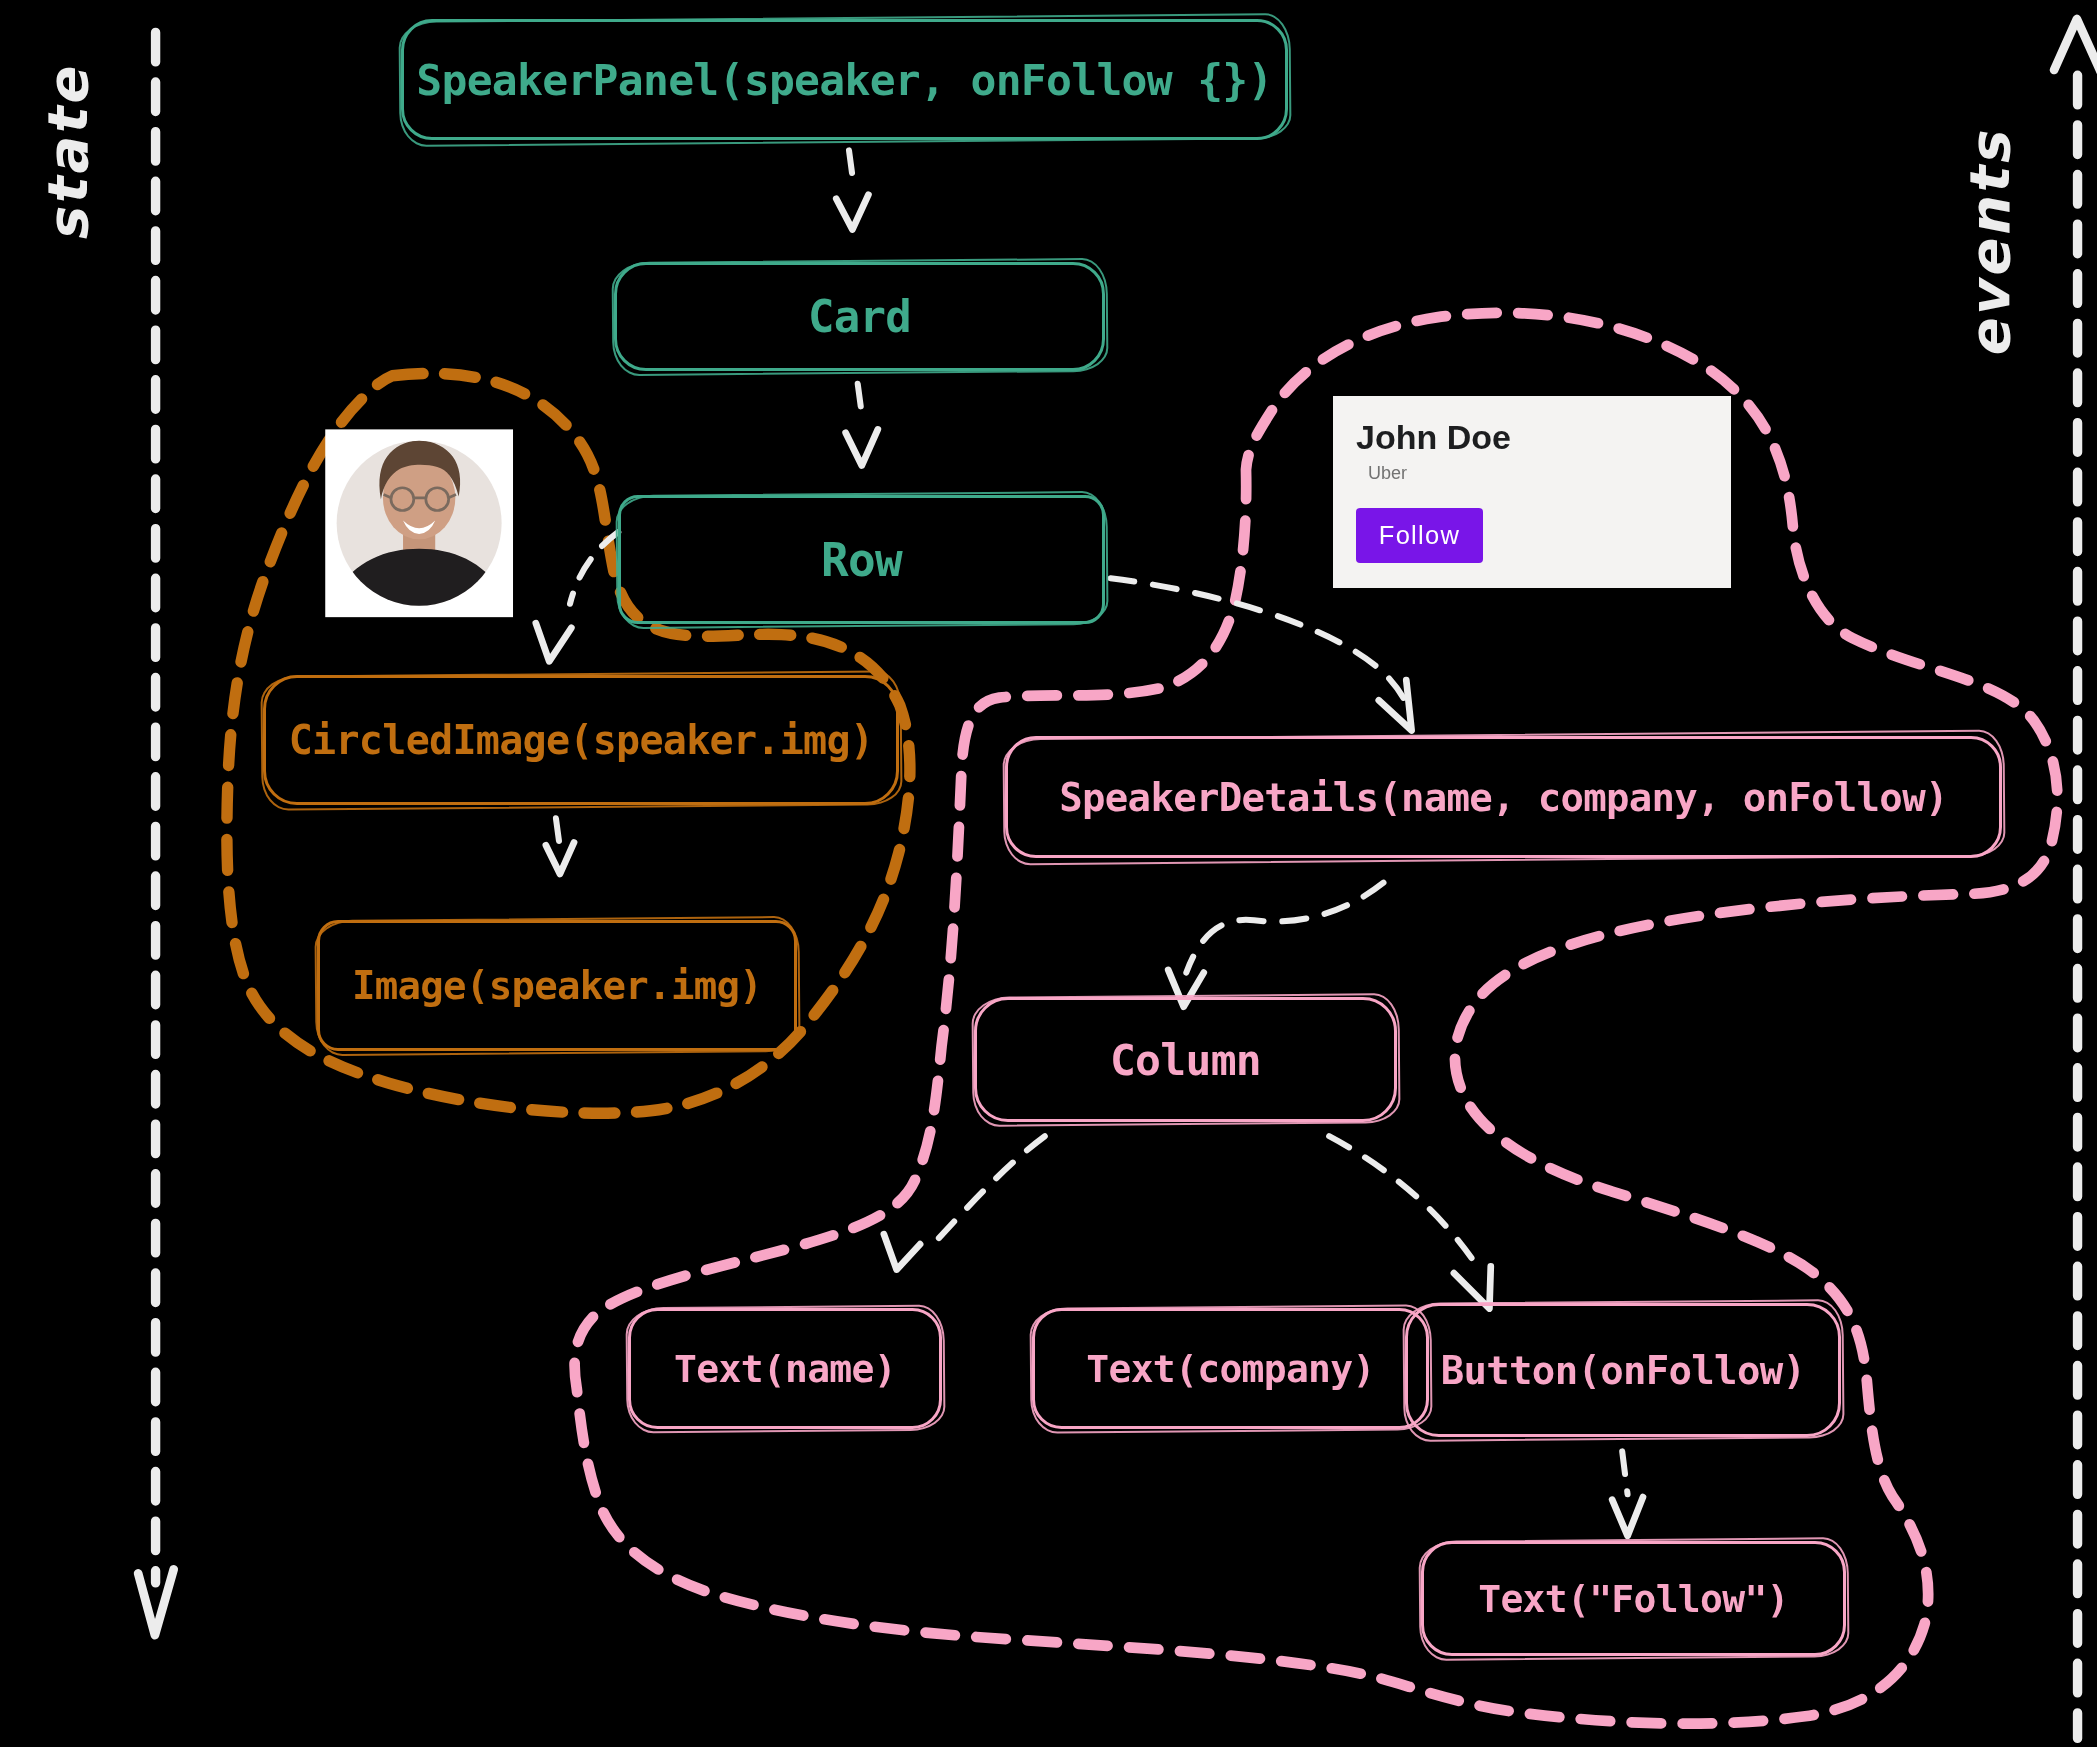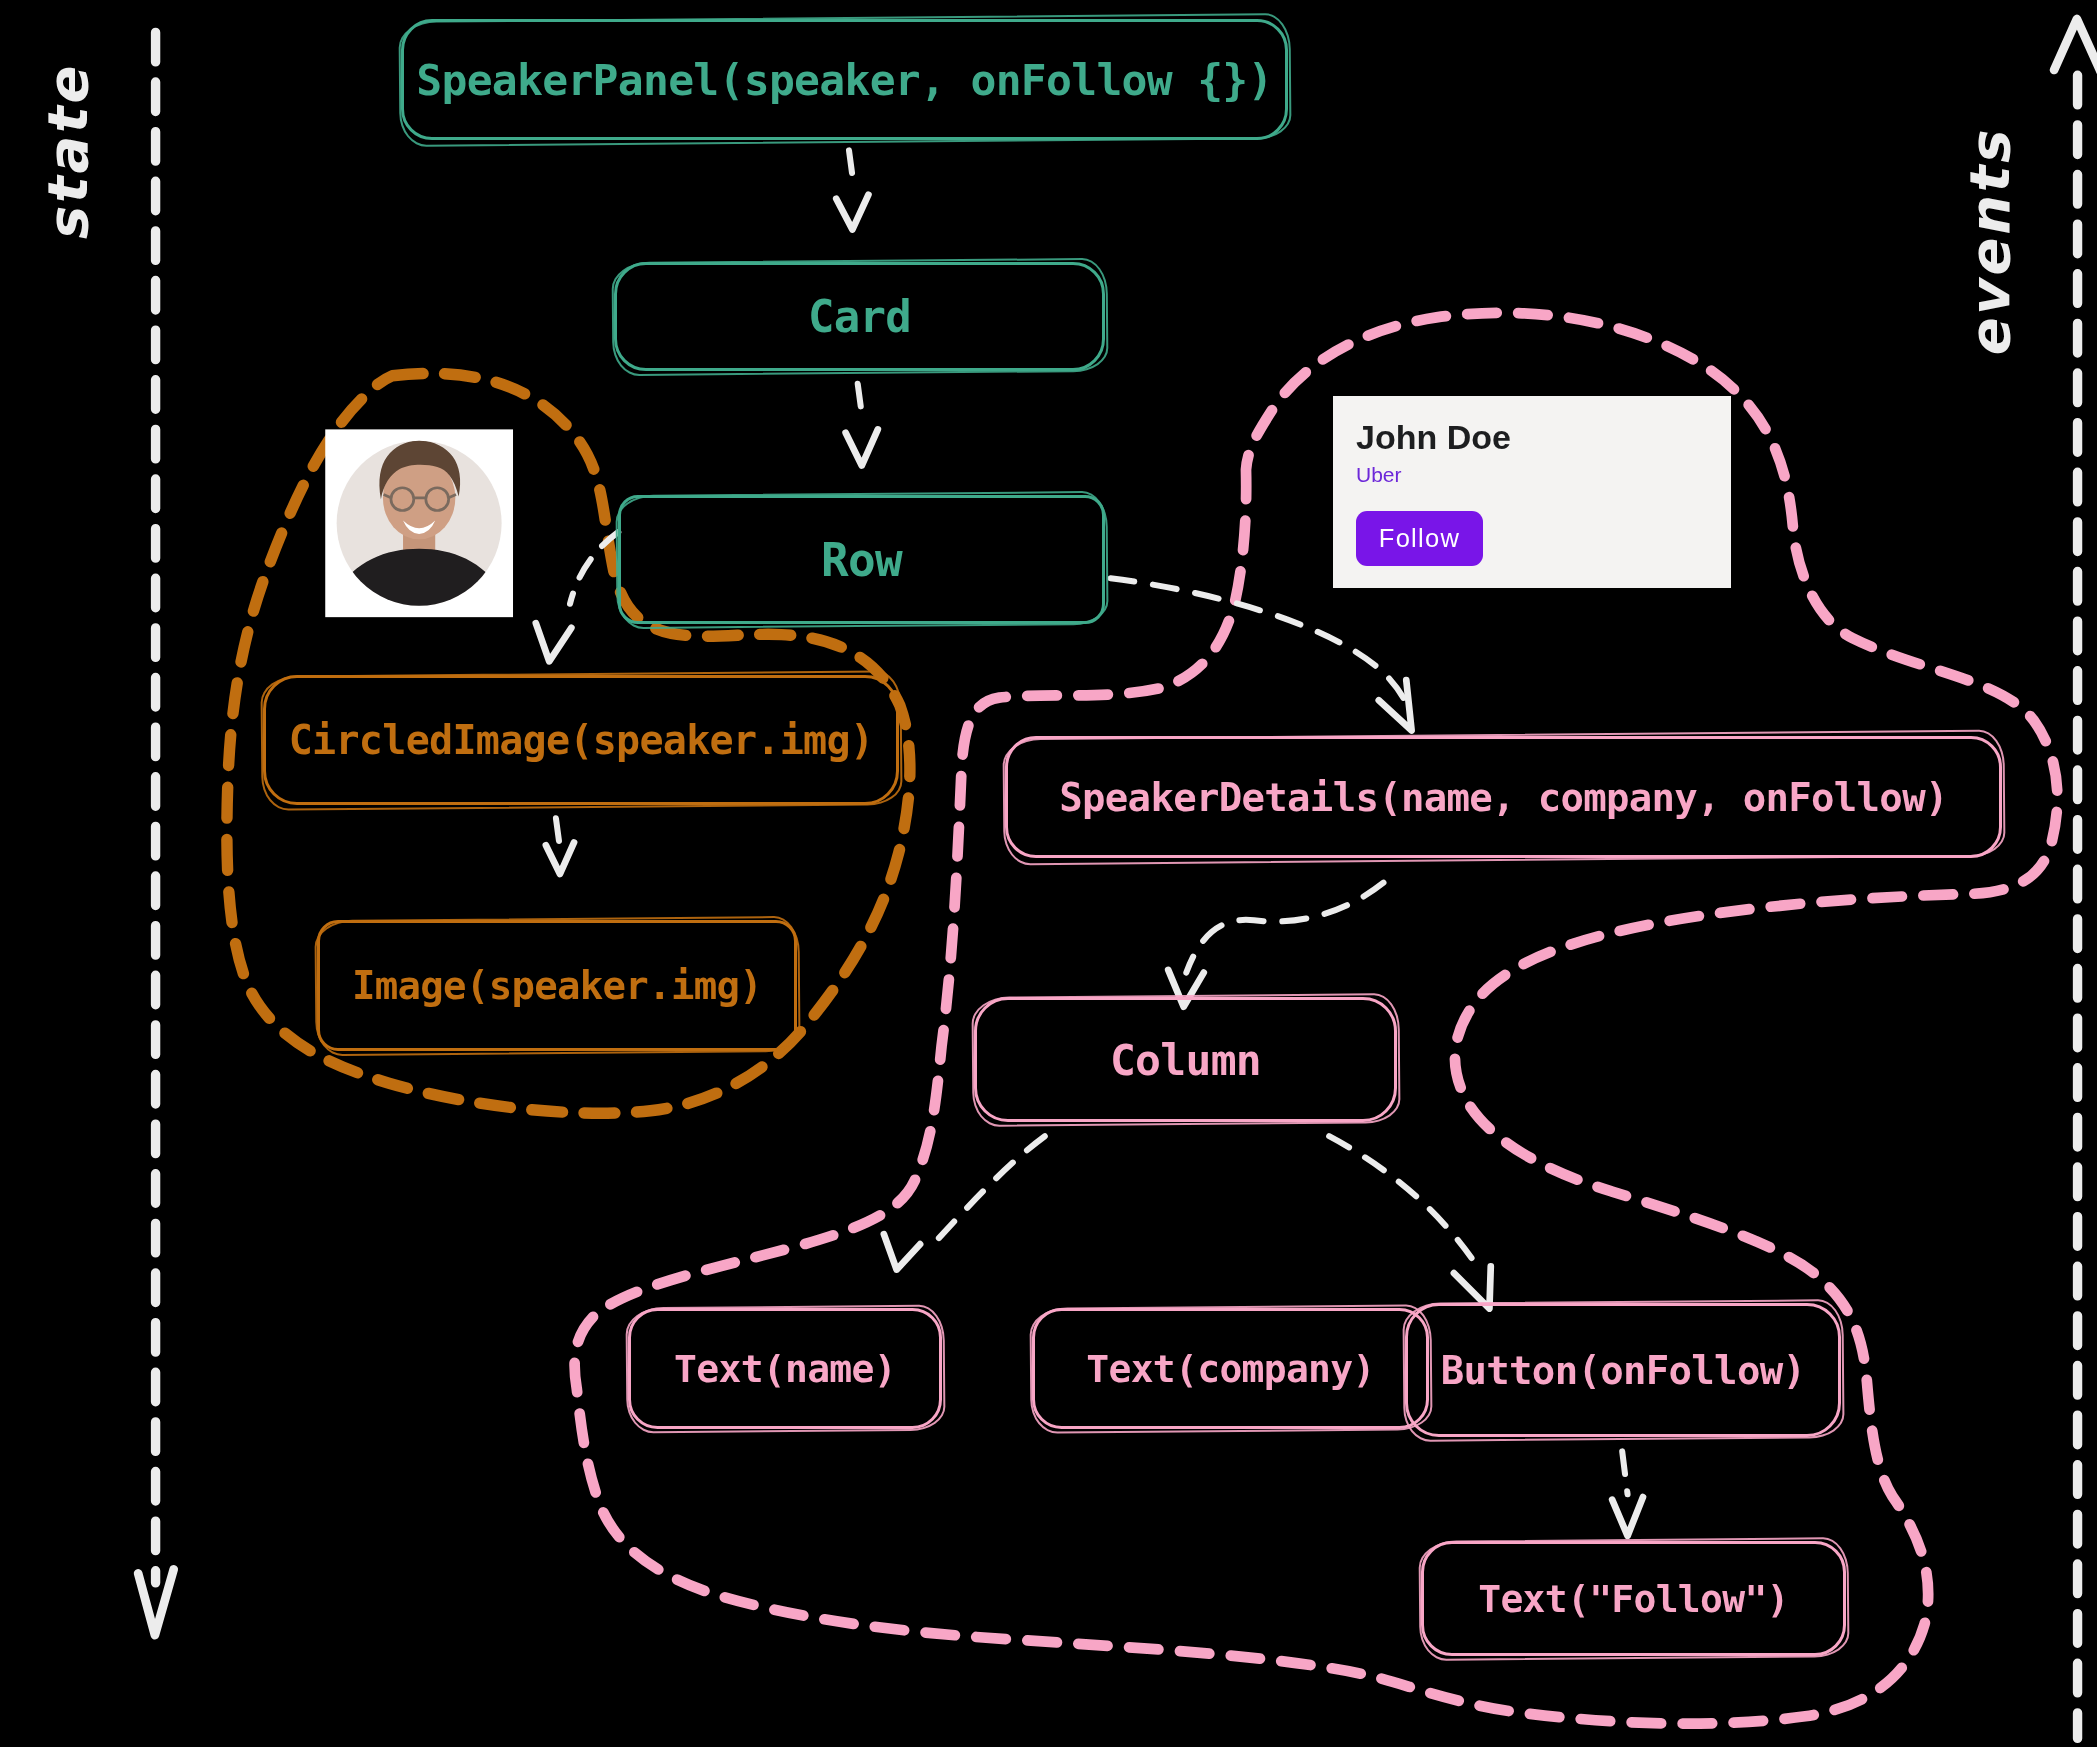--- a/index.html
+++ b/index.html
@@ -28,22 +28,22 @@
   #text-name-node{left:628px;top:1308px;width:314px;height:121px;border-radius:29.5px;font-size:38px;justify-content:center;}
   #text-company-node{left:1032px;top:1308px;width:397px;height:121px;border-radius:29.5px;font-size:38px;}
   #button-onfollow-node{left:1405px;top:1303px;width:436px;height:134px;border-radius:34px;font-size:39px;}
   #text-follow-node{left:1421px;top:1541px;width:425px;height:115px;border-radius:31px;font-size:38px;}
 
   
   .preview-card{position:absolute;left:1333px;top:396px;width:398px;height:192px;
         background:#f4f3f2;box-sizing:border-box;padding:23px 0 8px 23px;
         font-family:"Liberation Sans","DejaVu Sans",sans-serif;}
   .preview-name{font-size:34px;font-weight:600;color:#1d1e20;line-height:1.1;}
-  .preview-company{font-size:21px;color:#6d28d9;margin-top:6.7px;}
-  .follow-btn{margin-top:24px;width:127px;height:55px;background:#7915e8;border:none;border-radius:11px;
+  .preview-company{font-size:18px;color:#737373;margin-top:6.7px;margin-left:12px;}
+  .follow-btn{margin-top:24px;width:127px;height:55px;background:#7915e8;border:none;border-radius:4px;
         color:#ffffff;font-size:25.5px;letter-spacing:1.3px;font-family:"Liberation Sans","DejaVu Sans",sans-serif;
         display:flex;align-items:center;justify-content:center;cursor:pointer;}
 
   
   .hand{position:absolute;color:#ececec;font-family:"DejaVu Sans",sans-serif;
         font-style:italic;font-weight:700;font-size:56px;letter-spacing:2.7px;
         transform:translate(-50%,-50%) rotate(-90deg);transform-origin:center;}
   #state-label{left:67px;top:151px;}
   #events-label{left:1989px;top:241px;}
 </style>

